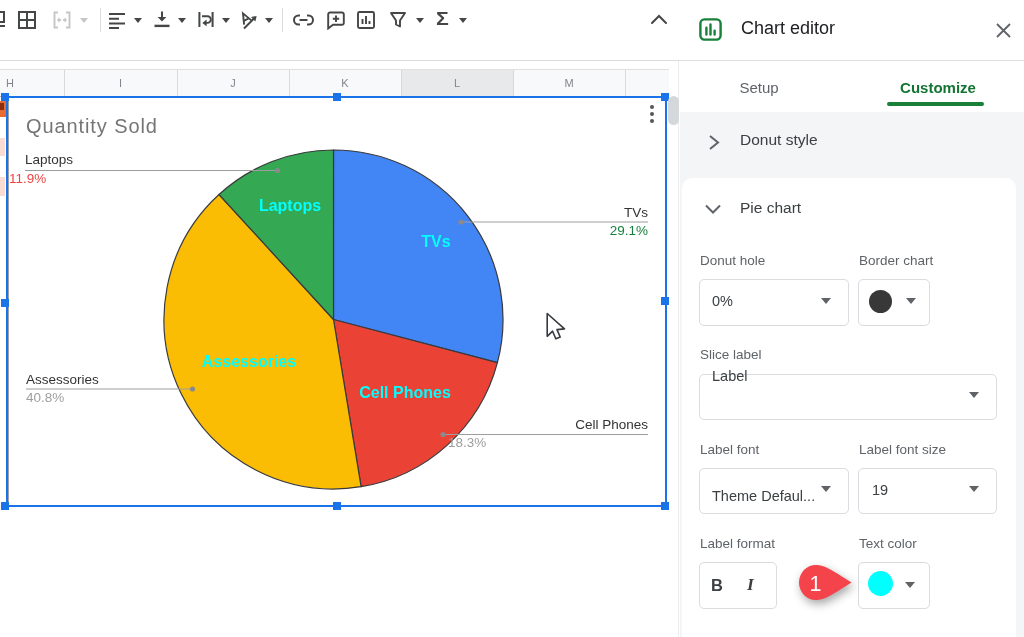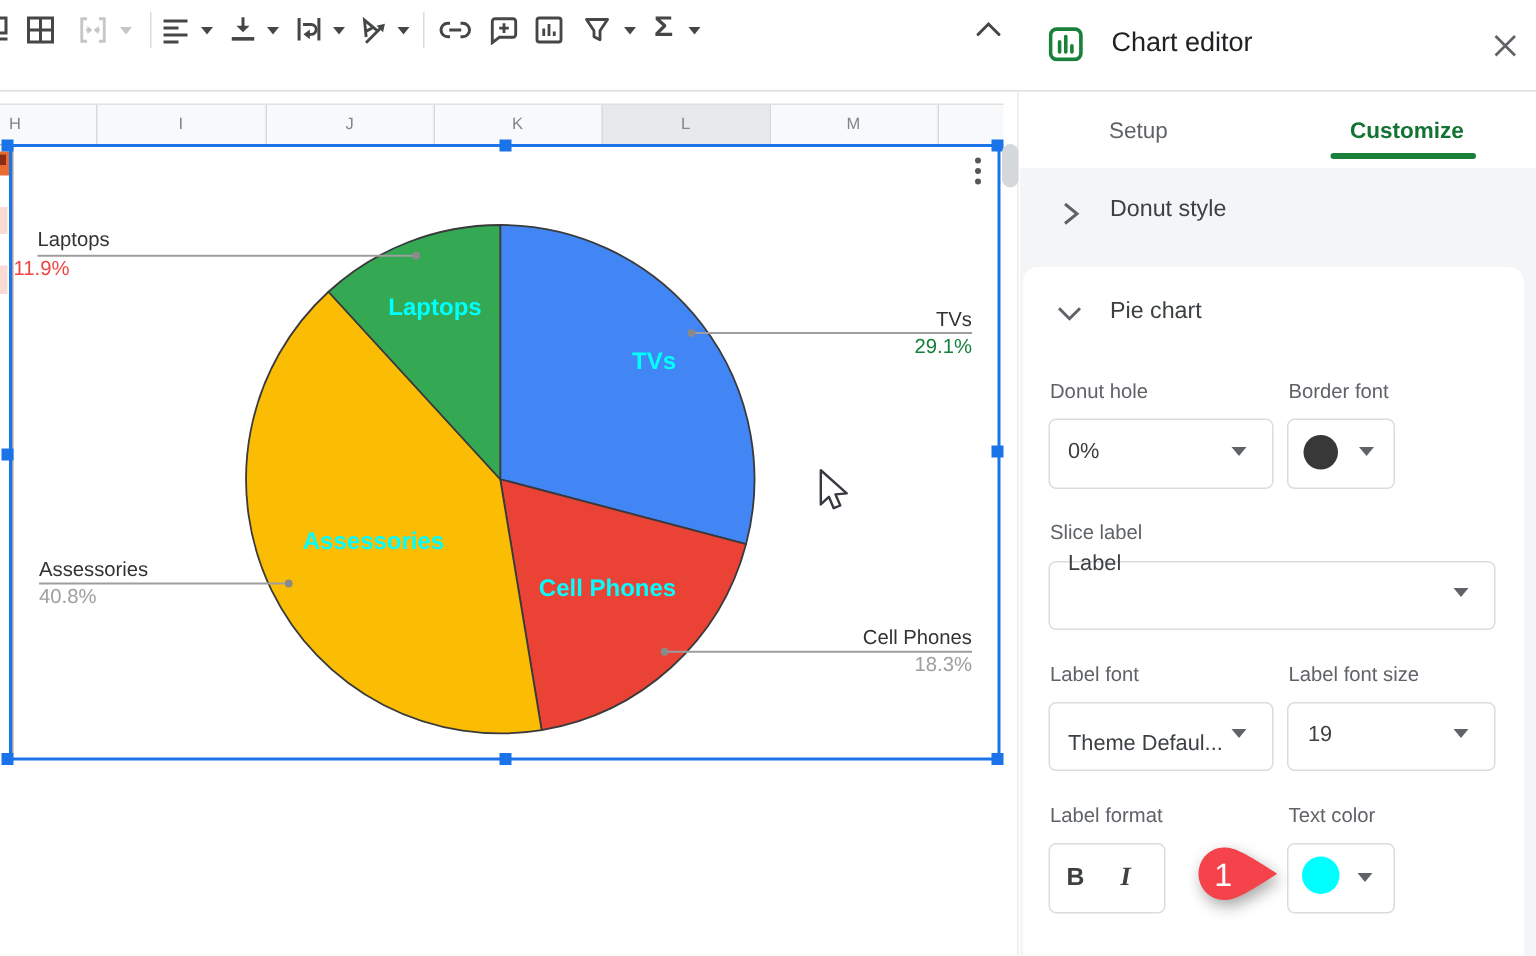--- a/index.html
+++ b/index.html
@@ -121,20 +121,21 @@
 
   <div class="abs" style="left:0;top:101px;width:6px;height:16px;background:#e86c30;"></div>
   <div class="abs" style="left:0px;top:103px;width:4px;height:7px;background:#8c2c12;"></div>
   <div class="abs" style="left:0;top:138px;width:5px;height:18px;background:#fadbd4;"></div>
   <div class="abs" style="left:0;top:177px;width:5px;height:19px;background:#fadbd4;"></div>
 
   <div class="abs" style="left:5.5px;top:96px;width:661.5px;height:411px;background:#fff;border:2px solid #1a73e8;box-sizing:border-box;"></div>
 
   <div class="abs" style="left:7.5px;top:98px;width:1px;height:405px;background:#a0a0a0;"></div>
 
+  <div class="abs" style="left:26px;top:115px;font-size:20px;letter-spacing:0.9px;color:#757575;">Quantity Sold</div>
 
   <div class="abs" style="left:650px;top:105px;width:4px;height:4px;border-radius:50%;background:#575757;"></div>
   <div class="abs" style="left:650px;top:112px;width:4px;height:4px;border-radius:50%;background:#575757;"></div>
   <div class="abs" style="left:650px;top:119px;width:4px;height:4px;border-radius:50%;background:#575757;"></div>
 
   <svg class="abs" style="left:0;top:0;" width="672" height="637" viewBox="0 0 672 637">
     <g stroke="#3a3a3c" stroke-width="1.2" stroke-linejoin="round">
       <path d="M333.5,319.5 L333.5,150 A169.5,169.5 0 0 1 497.4,362.7 Z" fill="#4285f4"></path>
       <path d="M333.5,319.5 L497.4,362.7 A169.5,169.5 0 0 1 361.1,486.7 Z" fill="#ea4335"></path>
       <path d="M333.5,319.5 L361.1,486.7 A169.5,169.5 0 0 1 219.0,194.5 Z" fill="#fbbc04"></path>
@@ -155,21 +156,21 @@
     </g>
   </svg>
 
   <div class="abs" style="left:25px;top:152px;font-size:13.5px;color:#333;">Laptops</div>
   <div class="abs" style="left:9px;top:170.5px;font-size:13.5px;color:#ef4444;">11.9%</div>
   <div class="abs" style="left:448px;top:205px;width:200px;text-align:right;font-size:13.5px;color:#333;">TVs</div>
   <div class="abs" style="left:448px;top:223px;width:200px;text-align:right;font-size:13.5px;color:#15803d;">29.1%</div>
   <div class="abs" style="left:26px;top:372px;font-size:13.5px;color:#333;">Assessories</div>
   <div class="abs" style="left:26px;top:390px;font-size:13.5px;color:#9e9e9e;">40.8%</div>
   <div class="abs" style="left:448px;top:417px;width:200px;text-align:right;font-size:13.5px;color:#333;">Cell Phones</div>
-  <div class="abs" style="left:448px;top:435px;width:200px;text-align:right;font-size:13.5px;color:#9e9e9e;">18.3%</div>
+  <div class="abs" style="left:448px;top:435px;width:200px;font-size:13.5px;color:#9e9e9e;">18.3%</div>
 
   <div class="abs" style="left:190px;top:197px;width:200px;text-align:center;font-size:16px;font-weight:bold;color:#00ffff;">Laptops</div>
   <div class="abs" style="left:336px;top:233px;width:200px;text-align:center;font-size:16px;font-weight:bold;color:#00ffff;">TVs</div>
   <div class="abs" style="left:149px;top:353px;width:200px;text-align:center;font-size:16px;font-weight:bold;color:#00ffff;">Assessories</div>
   <div class="abs" style="left:305px;top:384px;width:200px;text-align:center;font-size:16px;font-weight:bold;color:#00ffff;">Cell Phones</div>
 
   <div class="abs" style="left:0.5px;top:93px;width:8px;height:8px;background:#1a73e8;"></div>
   <div class="abs" style="left:333px;top:93px;width:8px;height:8px;background:#1a73e8;"></div>
   <div class="abs" style="left:661px;top:93px;width:8px;height:8px;background:#1a73e8;"></div>
   <div class="abs" style="left:0.5px;top:299px;width:8px;height:8px;background:#1a73e8;"></div>
@@ -213,21 +214,21 @@
   <svg class="abs" style="left:704px;top:203px" width="18" height="12" viewBox="0 0 18 12">
     <path d="M2,2.5 L9,9.5 L16,2.5" fill="none" stroke="#5f6368" stroke-width="2"></path>
   </svg>
   <div class="abs" style="left:740px;top:198.5px;font-size:15.5px;color:#3c4043;">Pie chart</div>
 
   <div class="lbl" style="left:700px;top:252.5px;">Donut hole</div>
   <div class="box" style="left:699px;top:279px;width:148px;height:45px;"></div>
   <div class="boxtext" style="left:712px;top:293px;">0%</div>
   <div class="pcaret" style="left:821px;top:298px;"></div>
 
-  <div class="lbl" style="left:859px;top:252.5px;">Border font</div>
+  <div class="lbl" style="left:859px;top:252.5px;">Border chart</div>
   <div class="box" style="left:858px;top:279px;width:70px;height:45px;"></div>
   <div class="abs" style="left:869px;top:290px;width:23px;height:23px;border-radius:50%;background:#383838;"></div>
   <div class="pcaret" style="left:906px;top:298px;"></div>
 
   <div class="lbl" style="left:700px;top:347px;">Slice label</div>
   <div class="box" style="left:699px;top:374px;width:296px;height:44px;"></div>
   <div class="boxtext" style="left:712px;top:368px;">Label</div>
   <div class="pcaret" style="left:969px;top:392px;"></div>
 
   <div class="lbl" style="left:700px;top:441.5px;">Label font</div>

